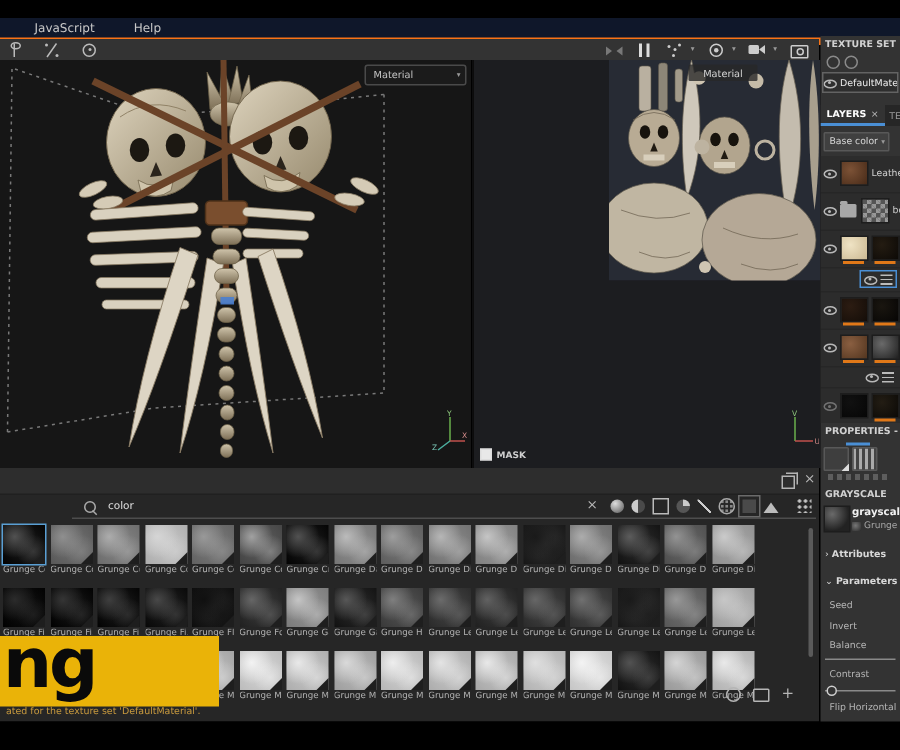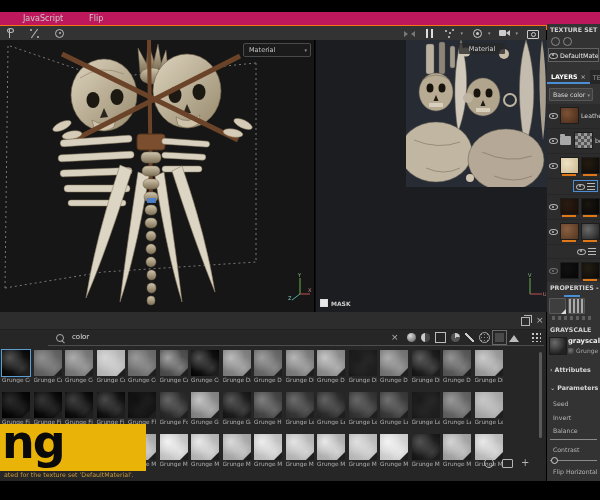--- a/index.html
+++ b/index.html
@@ -1,21 +1,21 @@
 <!DOCTYPE html>
 <html><head>
 <meta charset="utf-8">
 <style>
   html,body{margin:0;padding:0}
   body{width:600px;height:500px;background:#000;position:relative;overflow:hidden;
        font-family:"DejaVu Sans","Liberation Sans",sans-serif;color:#ccc;
        -webkit-font-smoothing:antialiased}
 
   
-  #menubar{position:absolute;left:0;top:12px;width:600px;height:13px;background:#be185d;
+  #menubar{position:absolute;left:0;top:12px;width:600px;height:13px;background:#0f172a;
            border-bottom:5px solid #f97316;display:flex;align-items:center;font-size:8px;color:#c8c8c8}
   .menu-item{padding:0 13px;cursor:default}
   .menu-item:first-child{margin-left:10px}
 
   
   #toolbar{position:absolute;left:0;top:26px;width:546px;height:14px;background:#333}
   .tb-left{position:absolute;left:4px;top:1px;display:flex;gap:14px;align-items:center;height:12px}
   .tb-right{position:absolute;right:8px;top:1px;display:flex;gap:9px;align-items:center;height:12px}
   .ticon{position:relative;width:11px;height:11px;display:inline-block}
   .caret{font-size:5px;color:#9a9a9a;margin-left:-4px}
@@ -138,21 +138,21 @@
   #status{position:absolute;left:4px;top:159px;font-size:6.3px;color:#c89a3e;white-space:nowrap}
   #watermark{position:absolute;left:0;top:112px;width:146px;height:47px;background:#eab308;overflow:hidden}
   #watermark span{position:absolute;left:2px;top:-9px;font-size:46px;font-weight:800;color:#0a0a0a;letter-spacing:-2px}
   #bottomblack{position:absolute;left:0;top:481px;width:600px;height:19px;background:#000}
 </style>
 </head>
 <body>
 
 <div id="menubar">
     <span class="menu-item">JavaScript</span>
-    <span class="menu-item">Flip</span>
+    <span class="menu-item">Help</span>
   </div>
 
 <div id="toolbar">
   <div class="tb-left">
     <span class="ticon i-pivot"></span>
     <span class="ticon i-lazy"></span>
     <span class="ticon i-focus"></span>
   </div>
   <div class="tb-right" id="tb-right">
       <span class="ticon i-nosym"></span>

